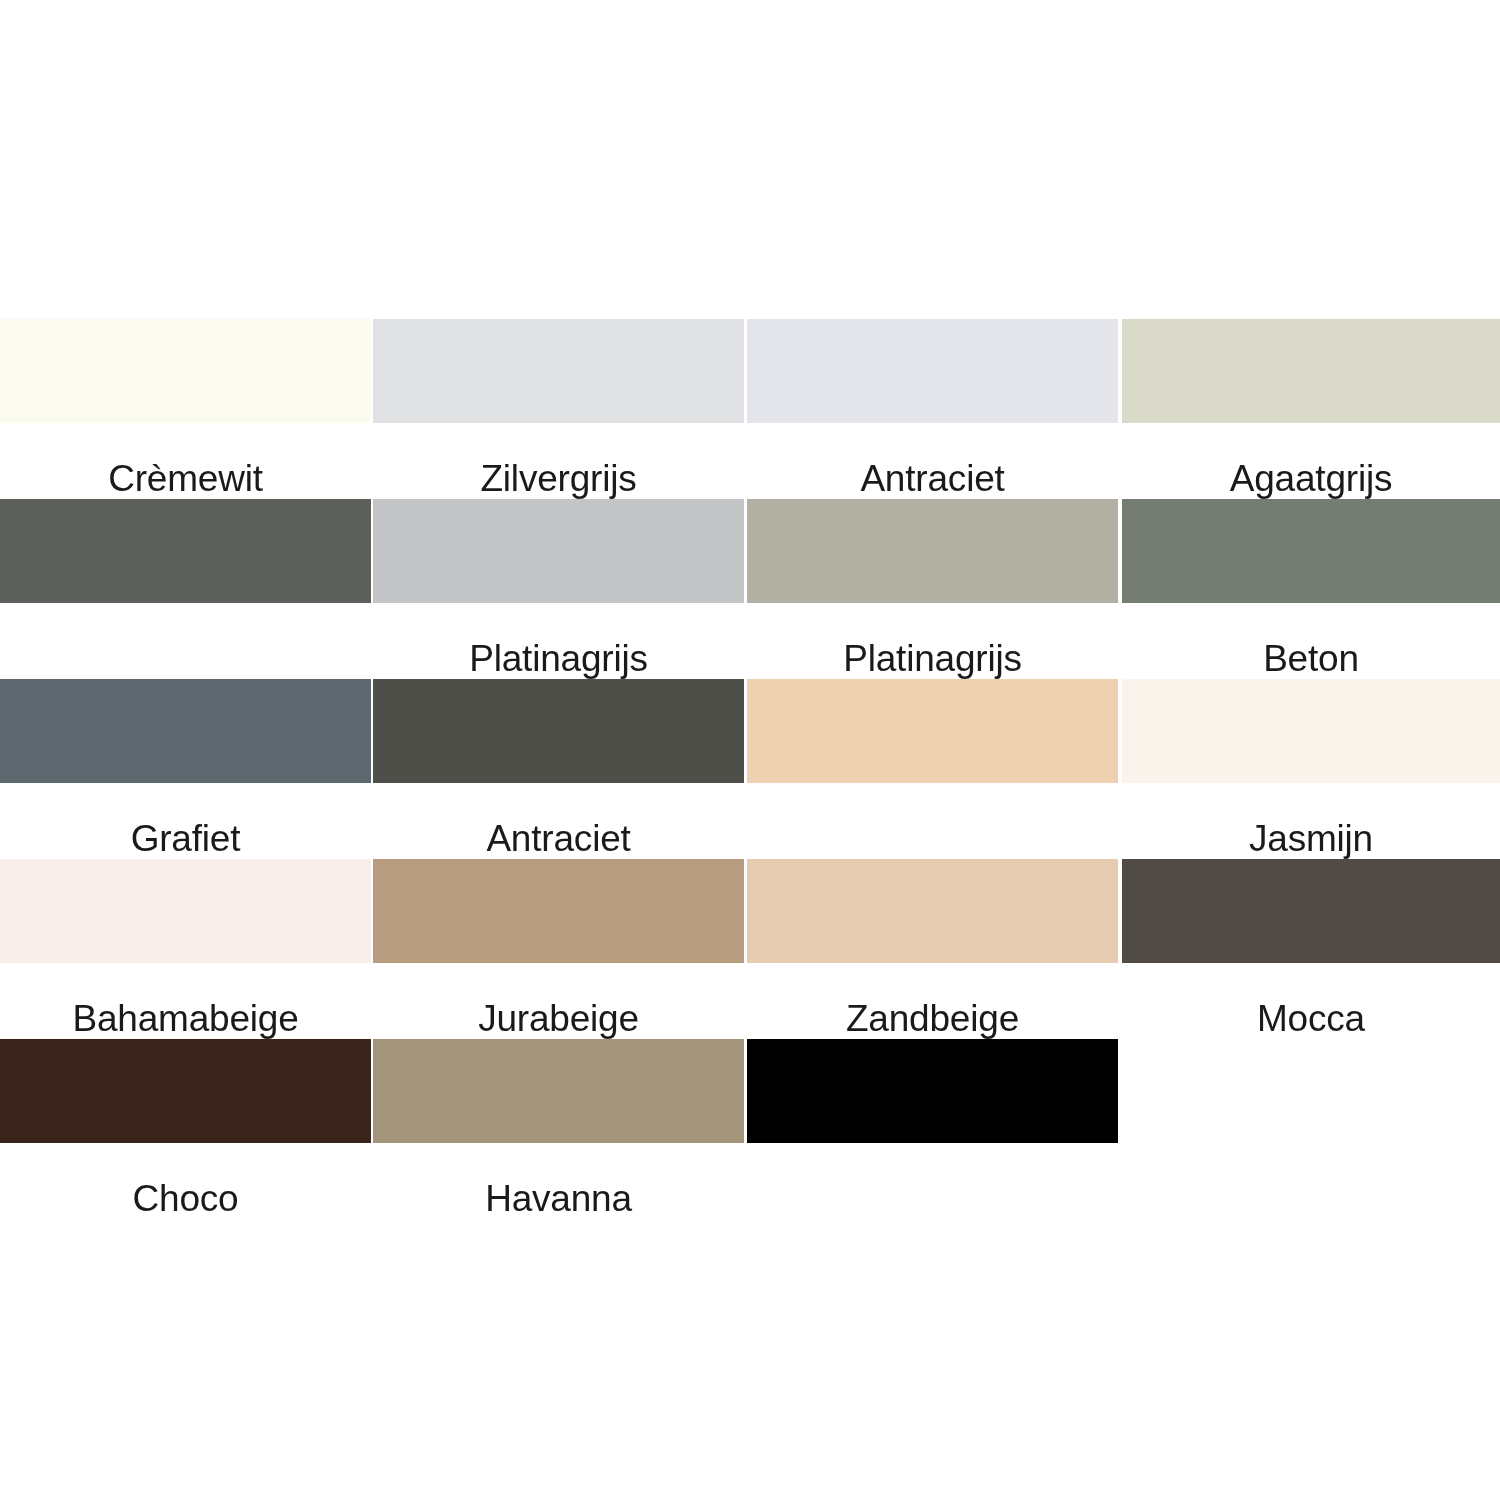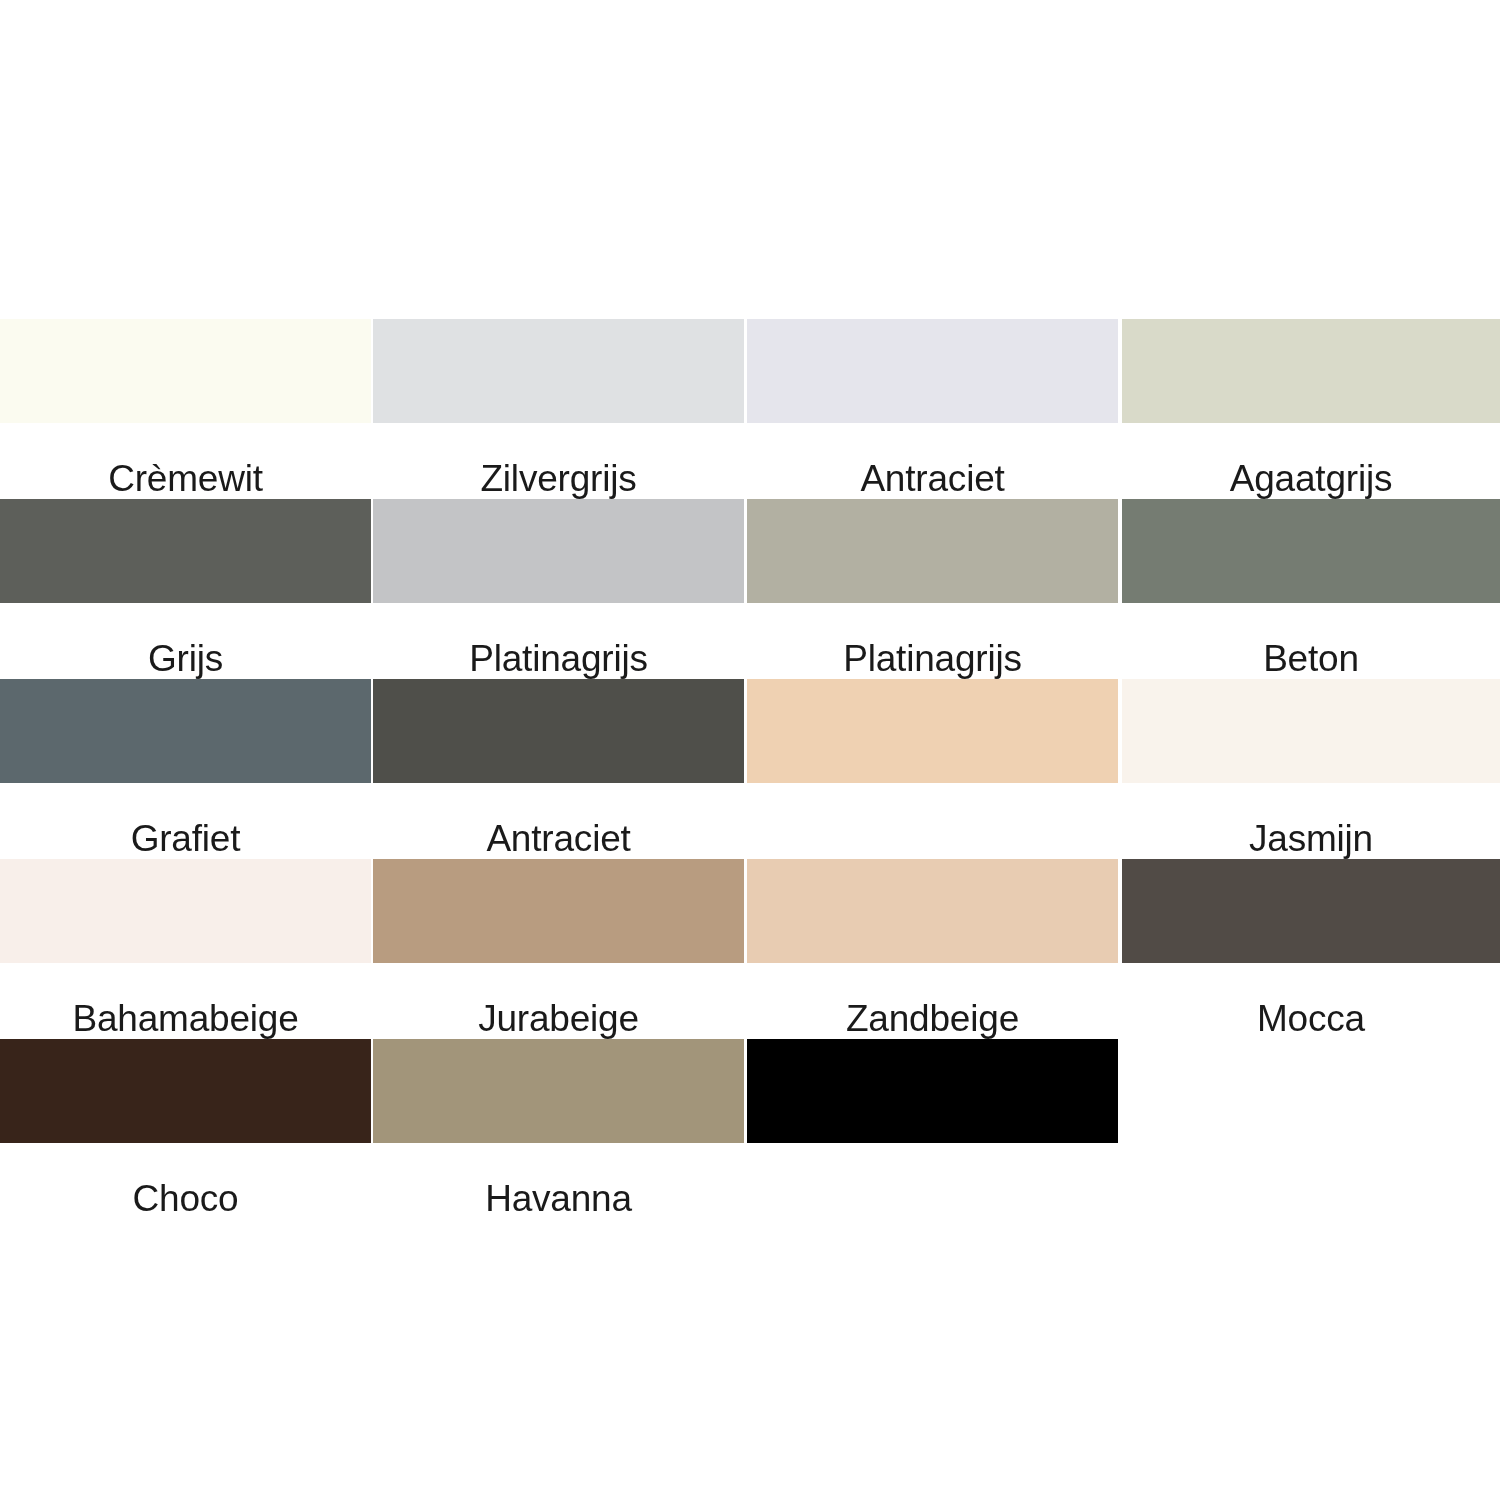--- a/index.html
+++ b/index.html
@@ -79,21 +79,20 @@
         <span class="swatch-label">Antraciet</span>
       </div>
       <div class="swatch-cell col3">
         <span class="swatch-chip" style="background-color: rgb(217, 218, 201);"></span>
         <span class="swatch-label">Agaatgrijs</span>
       </div>
     </div>
     <div class="swatch-row">
       <div class="swatch-cell col0">
         <span class="swatch-chip" style="background-color: rgb(93, 95, 90);"></span>
-        <span class="swatch-label">Grijs</span>
       </div>
       <div class="swatch-cell col1">
         <span class="swatch-chip" style="background-color: rgb(195, 196, 198);"></span>
         <span class="swatch-label">Platinagrijs</span>
       </div>
       <div class="swatch-cell col2">
         <span class="swatch-chip" style="background-color: rgb(178, 176, 162);"></span>
         <span class="swatch-label">Platinagrijs</span>
       </div>
       <div class="swatch-cell col3">

